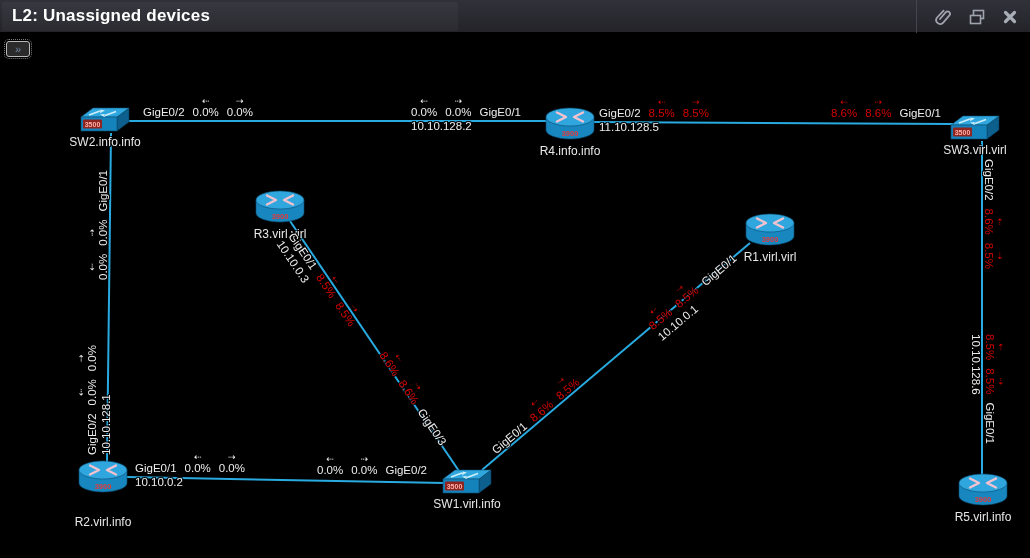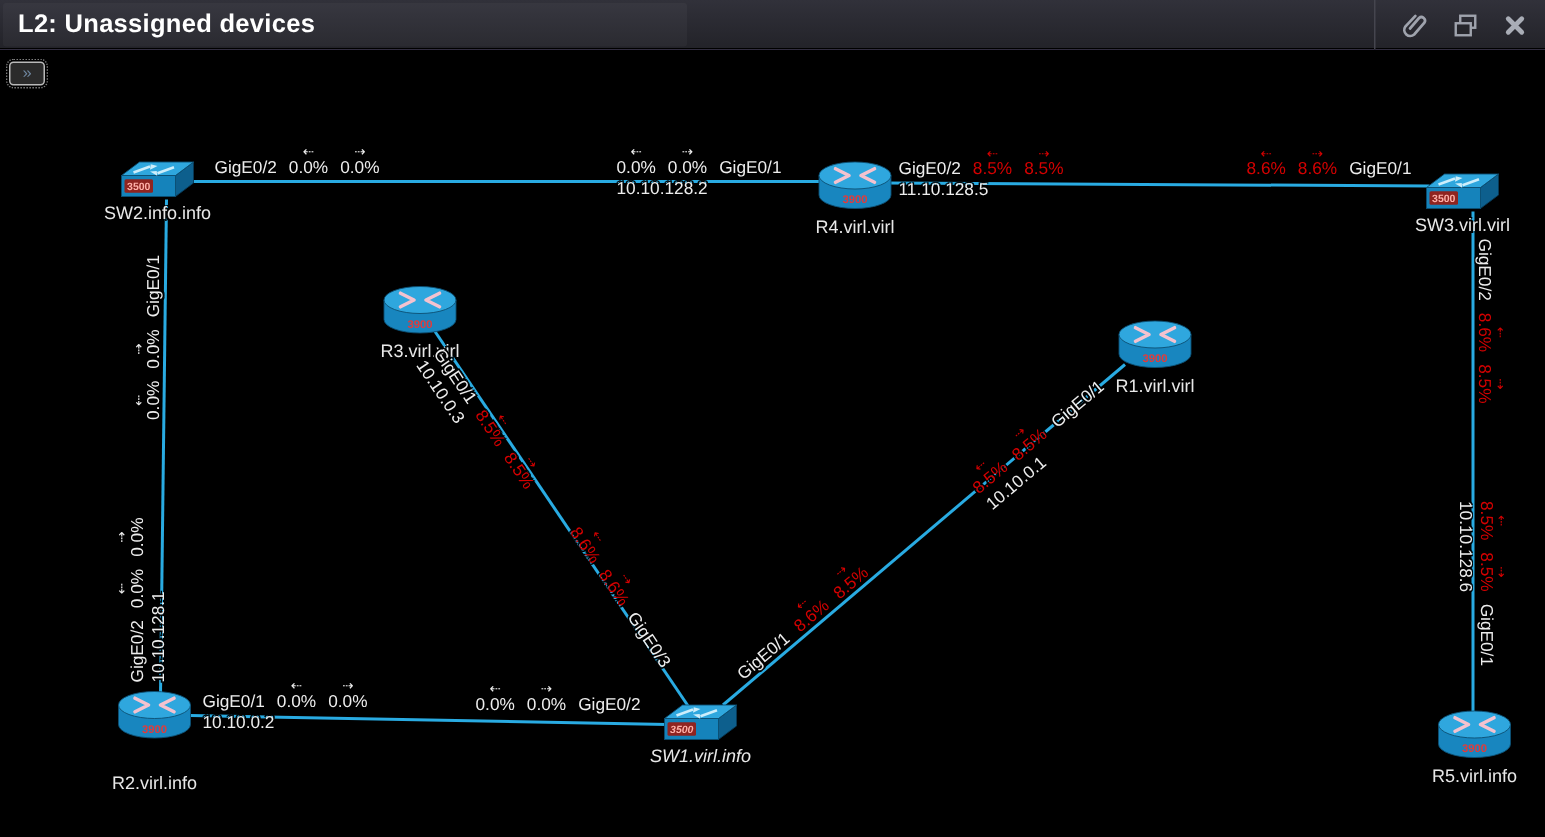--- a/index.html
+++ b/index.html
@@ -1,19 +1,19 @@
 <!DOCTYPE html>
 <html><head>
 <meta charset="utf-8">
 <style>
   * { margin:0; padding:0; box-sizing:border-box; }
   html,body { width:1030px; height:558px; background:#000; overflow:hidden;
               font-family:"Liberation Sans", sans-serif; }
 
-  .window { position:relative; width:1030px; height:466px; background:#c4b5fd; }
+  .window { position:relative; width:1030px; height:466px; background:#a21caf; }
 
   
   .titlebar {
     position:absolute; left:0; top:0; width:1030px; height:33px;
     background:linear-gradient(#31313a, #232329);
     border-bottom:1px solid #000;
     display:flex; align-items:center;
   }
   .titlebar .tab-highlight {
     position:absolute; left:2px; top:2px; width:456px; height:29px;
@@ -113,21 +113,21 @@
             <polygon points="25.5,9 21,9.4 25.8,12.2" fill="#cdeefb"></polygon>
             <rect x="4" y="14.5" width="19" height="9" rx="1" fill="#8f2420"></rect>
             <text x="13.5" y="21.8" font-size="7" font-weight="bold" fill="#ffb0a8" text-anchor="middle" font-family="Liberation Sans, sans-serif">3500</text>
           </svg><div class="hostname" style="top: 31px;">SW2.info.info</div></div>
         <div class="node" style="left: 544px; top: 74px;"><svg width="52" height="34" viewBox="0 0 52 34">
             <path d="M2,10 L2,23 A24,9 0 0 0 50,23 L50,10" fill="#1886bf" stroke="#0c4f73" stroke-width="0.6"></path>
             <ellipse cx="26" cy="10" rx="24" ry="9" fill="#2fa7de" stroke="#0c4f73" stroke-width="0.6"></ellipse>
             <path d="M13,5.5 L22,10 L13,14.5" fill="none" stroke="#f4c2cf" stroke-width="2.4" stroke-linecap="round" stroke-linejoin="round"></path>
             <path d="M39,5.5 L30,10 L39,14.5" fill="none" stroke="#f4c2cf" stroke-width="2.4" stroke-linecap="round" stroke-linejoin="round"></path>
             <text x="26" y="28.5" font-size="7.5" font-weight="bold" fill="#e23b3b" text-anchor="middle" font-family="Liberation Sans, sans-serif">3900</text>
-          </svg><div class="hostname" style="top: 38px;">R4.virl.virl</div></div>
+          </svg><div class="hostname" style="top: 38px;">R4.info.info</div></div>
         <div class="node" style="left: 949px; top: 80px;"><svg width="52" height="30" viewBox="0 0 52 30">
             <polygon points="38,12 50,3 50,17 38,26" fill="#0d5f8d" stroke="#083a57" stroke-width="0.6"></polygon>
             <polygon points="2,12 14,3 50,3 38,12" fill="#2fa7de" stroke="#0c4f73" stroke-width="0.6"></polygon>
             <rect x="2" y="12" width="36" height="14" fill="#1583bb" stroke="#0c4f73" stroke-width="0.6"></rect>
             <path d="M10,10 L21,6" stroke="#cdeefb" stroke-width="1.8" fill="none"></path>
             <polygon points="21.5,4.5 26,5.6 21,8.2" fill="#cdeefb"></polygon>
             <path d="M26,10.5 L37,6.5" stroke="#cdeefb" stroke-width="1.8" fill="none"></path>
             <polygon points="25.5,9 21,9.4 25.8,12.2" fill="#cdeefb"></polygon>
             <rect x="4" y="14.5" width="19" height="9" rx="1" fill="#8f2420"></rect>
             <text x="13.5" y="21.8" font-size="7" font-weight="bold" fill="#ffb0a8" text-anchor="middle" font-family="Liberation Sans, sans-serif">3500</text>
@@ -146,21 +146,21 @@
             <path d="M39,5.5 L30,10 L39,14.5" fill="none" stroke="#f4c2cf" stroke-width="2.4" stroke-linecap="round" stroke-linejoin="round"></path>
             <text x="26" y="28.5" font-size="7.5" font-weight="bold" fill="#e23b3b" text-anchor="middle" font-family="Liberation Sans, sans-serif">3900</text>
           </svg><div class="hostname" style="top: 38px;">R1.virl.virl</div></div>
         <div class="node" style="left: 77px; top: 427px;"><svg width="52" height="34" viewBox="0 0 52 34">
             <path d="M2,10 L2,23 A24,9 0 0 0 50,23 L50,10" fill="#1886bf" stroke="#0c4f73" stroke-width="0.6"></path>
             <ellipse cx="26" cy="10" rx="24" ry="9" fill="#2fa7de" stroke="#0c4f73" stroke-width="0.6"></ellipse>
             <path d="M13,5.5 L22,10 L13,14.5" fill="none" stroke="#f4c2cf" stroke-width="2.4" stroke-linecap="round" stroke-linejoin="round"></path>
             <path d="M39,5.5 L30,10 L39,14.5" fill="none" stroke="#f4c2cf" stroke-width="2.4" stroke-linecap="round" stroke-linejoin="round"></path>
             <text x="26" y="28.5" font-size="7.5" font-weight="bold" fill="#e23b3b" text-anchor="middle" font-family="Liberation Sans, sans-serif">3900</text>
           </svg><div class="hostname" style="top: 56px;">R2.virl.info</div></div>
-        <div class="node" style="left: 441px; top: 434px; font-style: italic;"><svg width="52" height="30" viewBox="0 0 52 30">
+        <div class="node" style="left: 441px; top: 434px;"><svg width="52" height="30" viewBox="0 0 52 30">
             <polygon points="38,12 50,3 50,17 38,26" fill="#0d5f8d" stroke="#083a57" stroke-width="0.6"></polygon>
             <polygon points="2,12 14,3 50,3 38,12" fill="#2fa7de" stroke="#0c4f73" stroke-width="0.6"></polygon>
             <rect x="2" y="12" width="36" height="14" fill="#1583bb" stroke="#0c4f73" stroke-width="0.6"></rect>
             <path d="M10,10 L21,6" stroke="#cdeefb" stroke-width="1.8" fill="none"></path>
             <polygon points="21.5,4.5 26,5.6 21,8.2" fill="#cdeefb"></polygon>
             <path d="M26,10.5 L37,6.5" stroke="#cdeefb" stroke-width="1.8" fill="none"></path>
             <polygon points="25.5,9 21,9.4 25.8,12.2" fill="#cdeefb"></polygon>
             <rect x="4" y="14.5" width="19" height="9" rx="1" fill="#8f2420"></rect>
             <text x="13.5" y="21.8" font-size="7" font-weight="bold" fill="#ffb0a8" text-anchor="middle" font-family="Liberation Sans, sans-serif">3500</text>
           </svg><div class="hostname" style="top: 31px;">SW1.virl.info</div></div>

